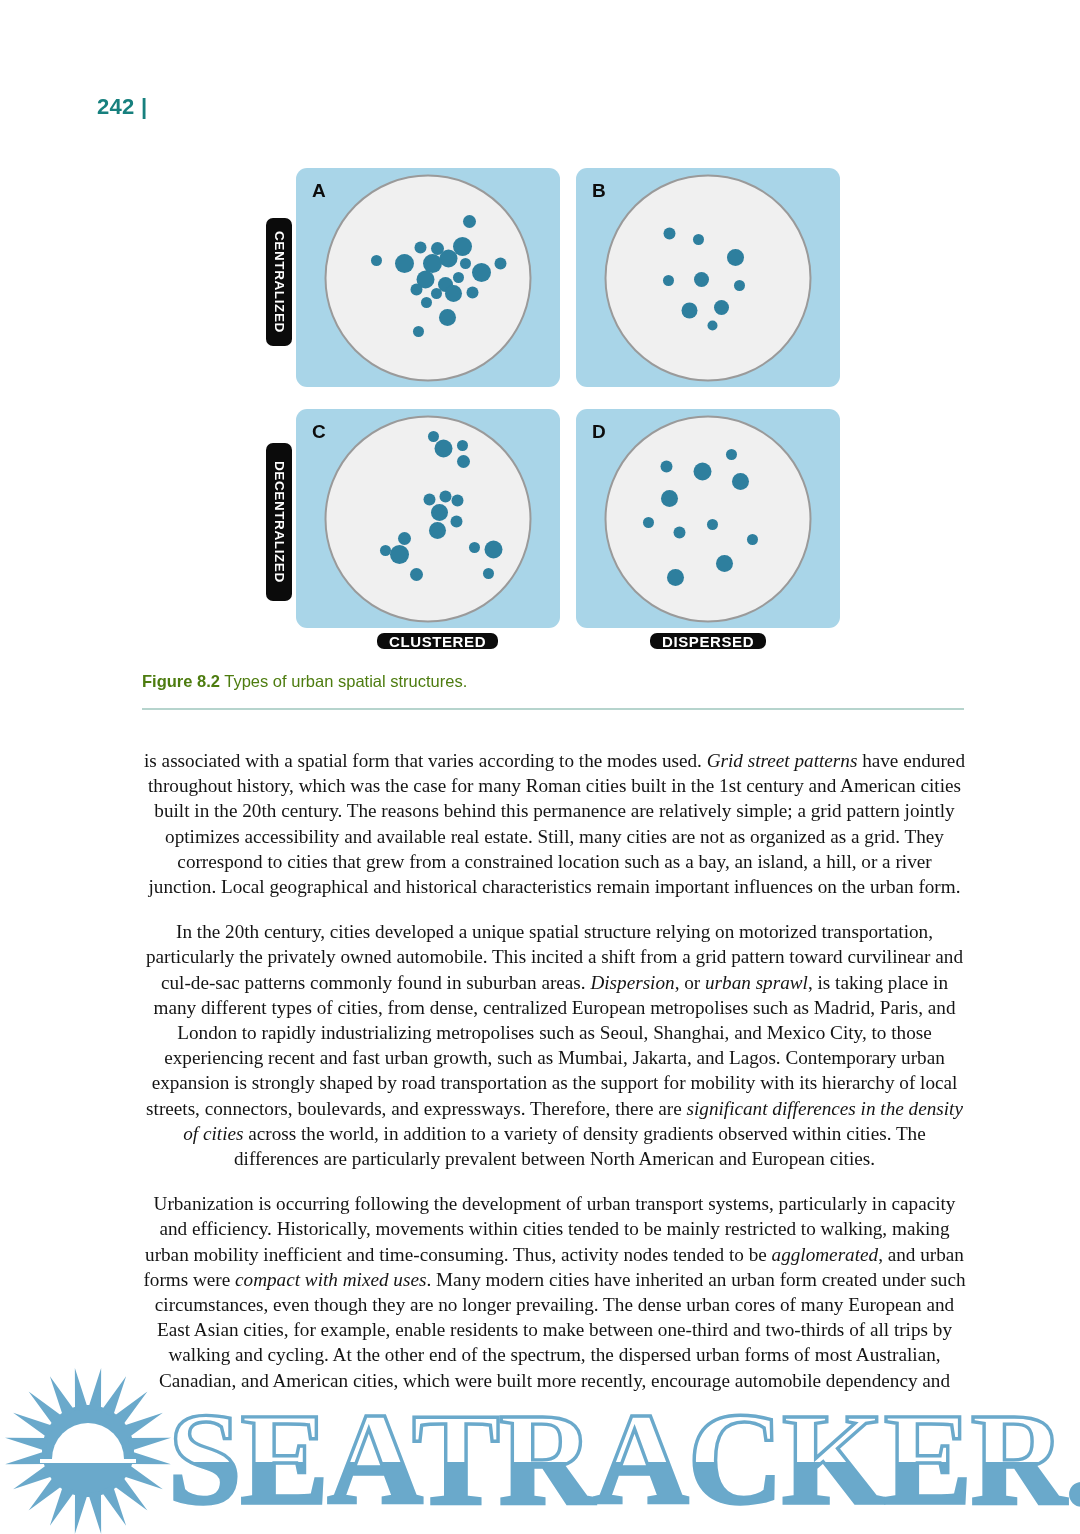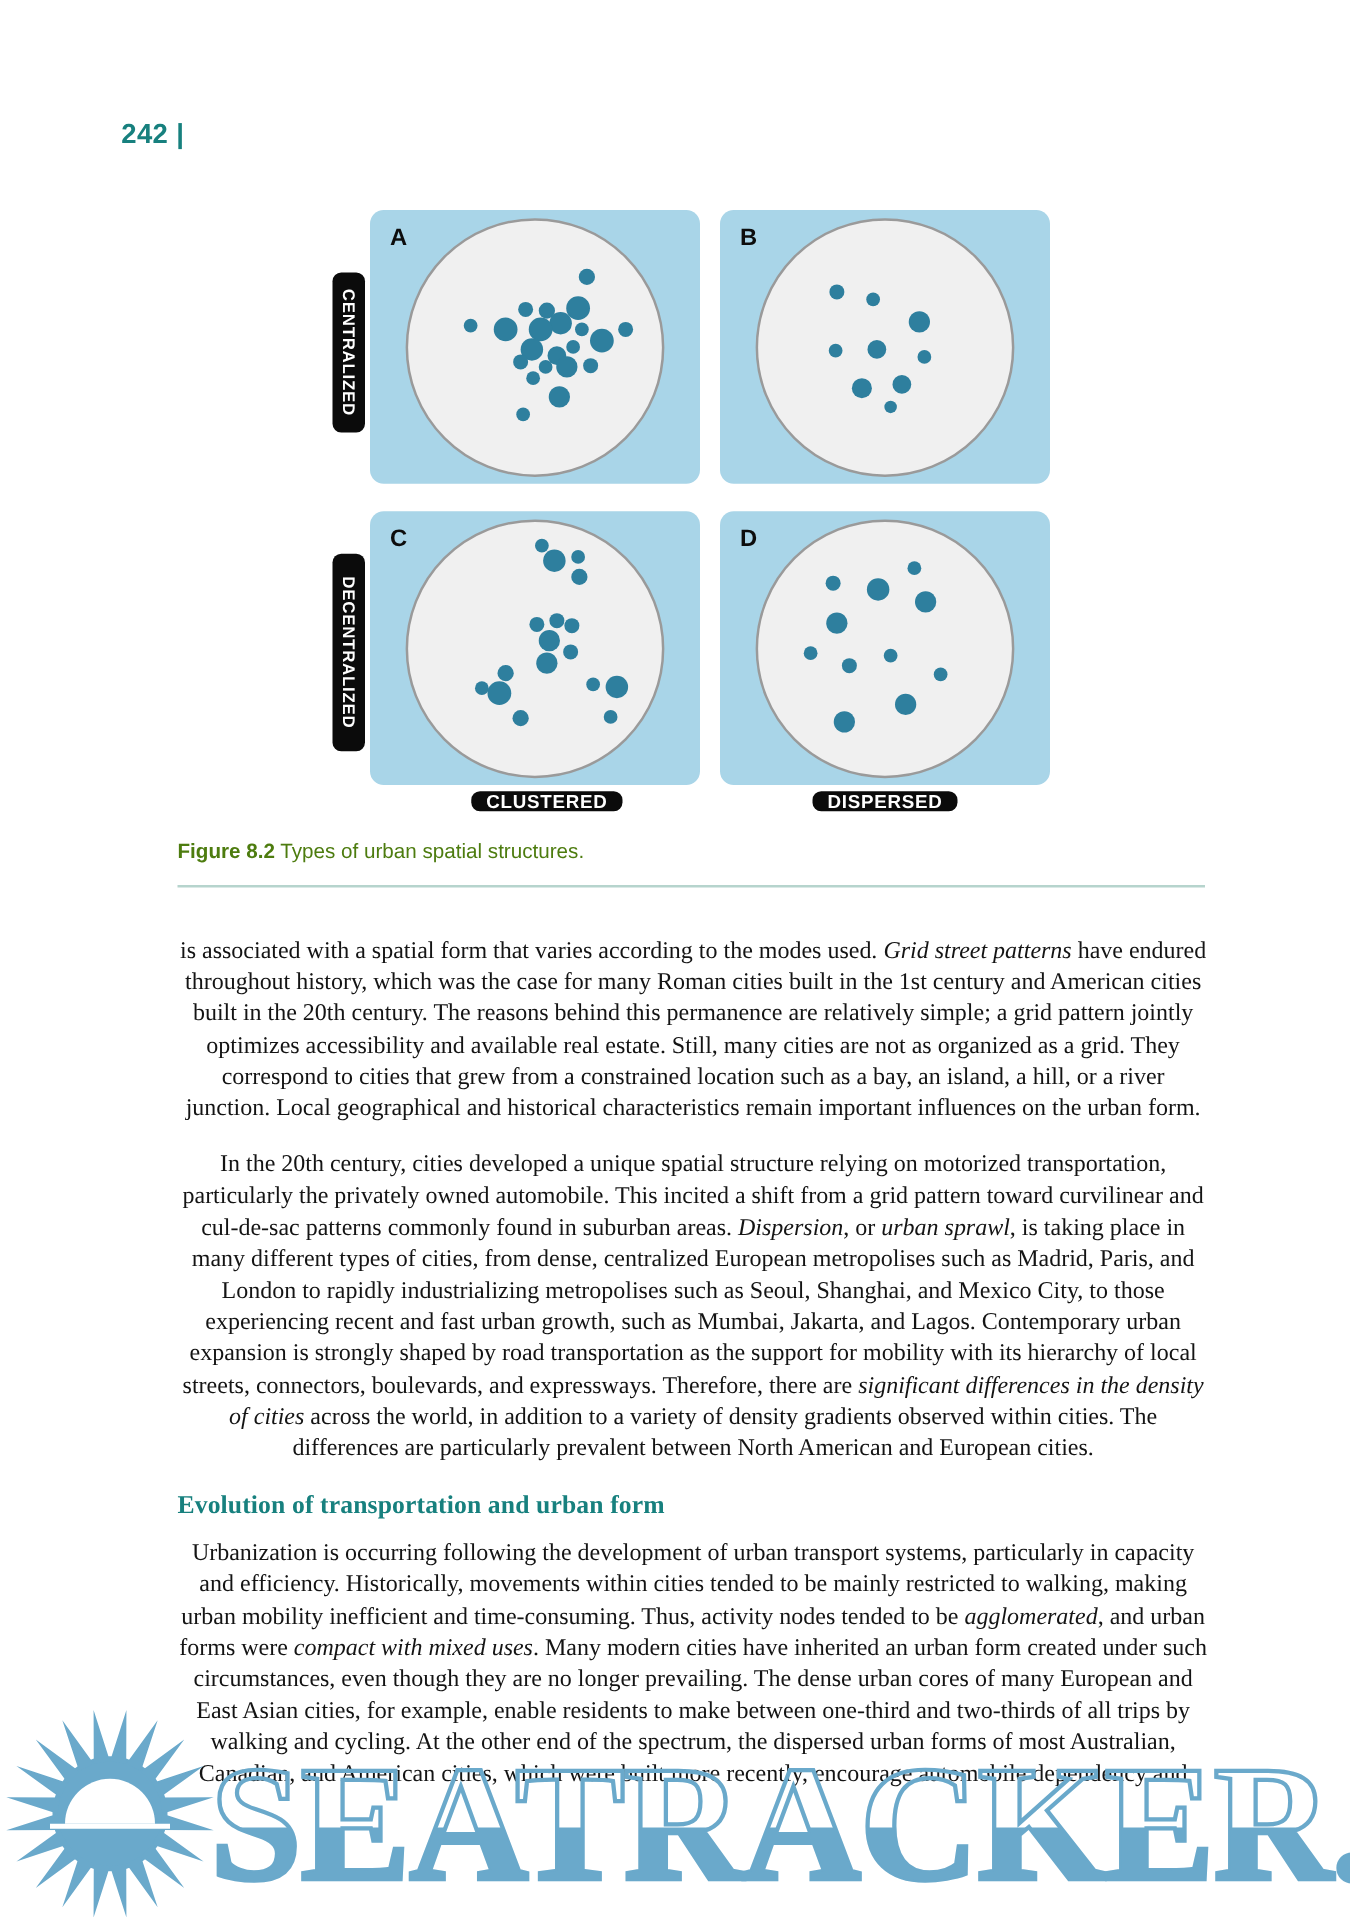--- a/index.html
+++ b/index.html
@@ -279,21 +279,20 @@
 
 <div class="caption">
   <b>Figure 8.2</b>
   <span class="cap-text">Types of urban spatial structures.</span>
 </div>
 <div class="cap-rule"></div>
 
 <div class="body-col">
   <p class="para"><span>is associated with a spatial form that varies according to the modes used. </span><em>Grid street patterns</em><span> have endured throughout history, which was the case for many Roman cities built in the 1st century and American cities built in the 20th century. The reasons behind this permanence are relatively simple; a grid pattern jointly optimizes accessibility and available real estate. Still, many cities are not as organized as a grid. They correspond to cities that grew from a constrained location such as a bay, an island, a hill, or a river junction. Local geographical and historical characteristics remain important influences on the urban form.</span></p>
   <p class="para"><span>In the 20th century, cities developed a unique spatial structure relying on motorized transportation, particularly the privately owned automobile. This incited a shift from a grid pattern toward curvilinear and cul-de-sac patterns commonly found in suburban areas. </span><em>Dispersion</em><span>, or </span><em>urban sprawl</em><span>, is taking place in many different types of cities, from dense, centralized European metropolises such as Madrid, Paris, and London to rapidly industrializing metropolises such as Seoul, Shanghai, and Mexico City, to those experiencing recent and fast urban growth, such as Mumbai, Jakarta, and Lagos. Contemporary urban expansion is strongly shaped by road transportation as the support for mobility with its hierarchy of local streets, connectors, boulevards, and expressways. Therefore, there are </span><em>significant differences in the density of cities</em><span> across the world, in addition to a variety of density gradients observed within cities. The differences are particularly prevalent between North American and European cities.</span></p>
-  <h2 class="section-head">Evolution of transportation and urban form</h2>
   <p class="para"><span>Urbanization is occurring following the development of urban transport systems, particularly in capacity and efficiency. Historically, movements within cities tended to be mainly restricted to walking, making urban mobility inefficient and time-consuming. Thus, activity nodes tended to be </span><em>agglomerated</em><span>, and urban forms were </span><em>compact with mixed uses</em><span>. Many modern cities have inherited an urban form created under such circumstances, even though they are no longer prevailing. The dense urban cores of many European and East Asian cities, for example, enable residents to make between one-third and two-thirds of all trips by walking and cycling. At the other end of the spectrum, the dispersed urban forms of most Australian, Canadian, and American cities, which were built more recently, encourage automobile dependency and</span></p>
 </div>
 
 <svg class="watermark" viewBox="0 0 1080 179" xmlns="http://www.w3.org/2000/svg">
   <g>
     <g id="sunburst-spikes">
         <circle cx="88" cy="96" r="46" fill="#6aa9cb"></circle>
         <path d="M88,54L101.1404950633794,13.034179390008433L100.97871376374779,56.055626315603554ZM100.97871376374779,56.055626315603554L126.13520197812193,21.155451968177104L112.68698059628387,62.02128623625221ZM112.68698059628387,62.02128623625221L147.39696961967,36.60303038033001L121.97871376374779,71.31301940371613ZM121.97871376374779,71.31301940371613L162.8445480318229,57.86479802187807L127.94437368439645,83.02128623625221ZM127.94437368439645,83.02128623625221L170.96582060999157,82.85950493662061L130,96ZM130,96L170.96582060999157,109.1404950633794L127.94437368439645,108.97871376374779ZM127.94437368439645,108.97871376374779L162.8445480318229,134.13520197812193L121.97871376374779,120.68698059628387ZM121.97871376374779,120.68698059628387L147.39696961967,155.39696961967L112.68698059628387,129.9787137637478ZM112.68698059628387,129.9787137637478L126.13520197812193,170.8445480318229L100.97871376374779,135.94437368439645ZM100.97871376374779,135.94437368439645L101.1404950633794,178.96582060999157L88,138ZM88,138L74.85950493662061,178.96582060999157L75.0212862362522,135.94437368439645ZM75.0212862362522,135.94437368439645L49.86479802187811,170.8445480318229L63.31301940371613,129.9787137637478ZM63.31301940371613,129.9787137637478L28.60303038033001,155.39696961967L54.02128623625221,120.68698059628387ZM54.02128623625221,120.68698059628387L13.155451968177104,134.13520197812193L48.055626315603554,108.97871376374779ZM48.055626315603554,108.97871376374779L5.034179390008433,109.1404950633794L46,96ZM46,96L5.034179390008433,82.85950493662062L48.05562631560355,83.02128623625221ZM48.05562631560355,83.02128623625221L13.15545196817709,57.86479802187808L54.0212862362522,71.31301940371614ZM54.0212862362522,71.31301940371614L28.603030380329997,36.60303038033001L63.313019403716126,62.02128623625221ZM63.313019403716126,62.02128623625221L49.86479802187806,21.155451968177104L75.0212862362522,56.055626315603554ZM75.0212862362522,56.055626315603554L74.8595049366206,13.034179390008433L87.99999999999999,54Z" fill="#6aa9cb"></path>
       </g>
     <path id="sun-dome" d="M52,104 A36,36 0 0 1 124,104 Z" fill="#ffffff"></path>

